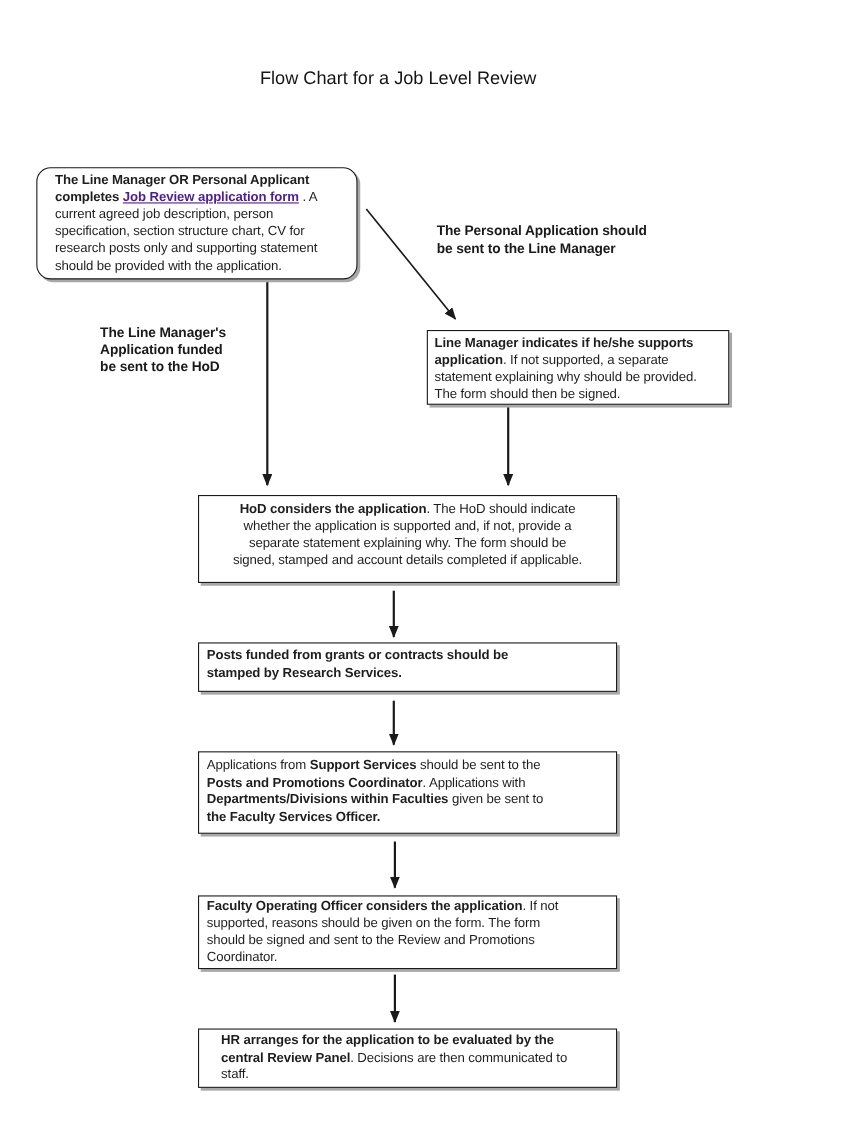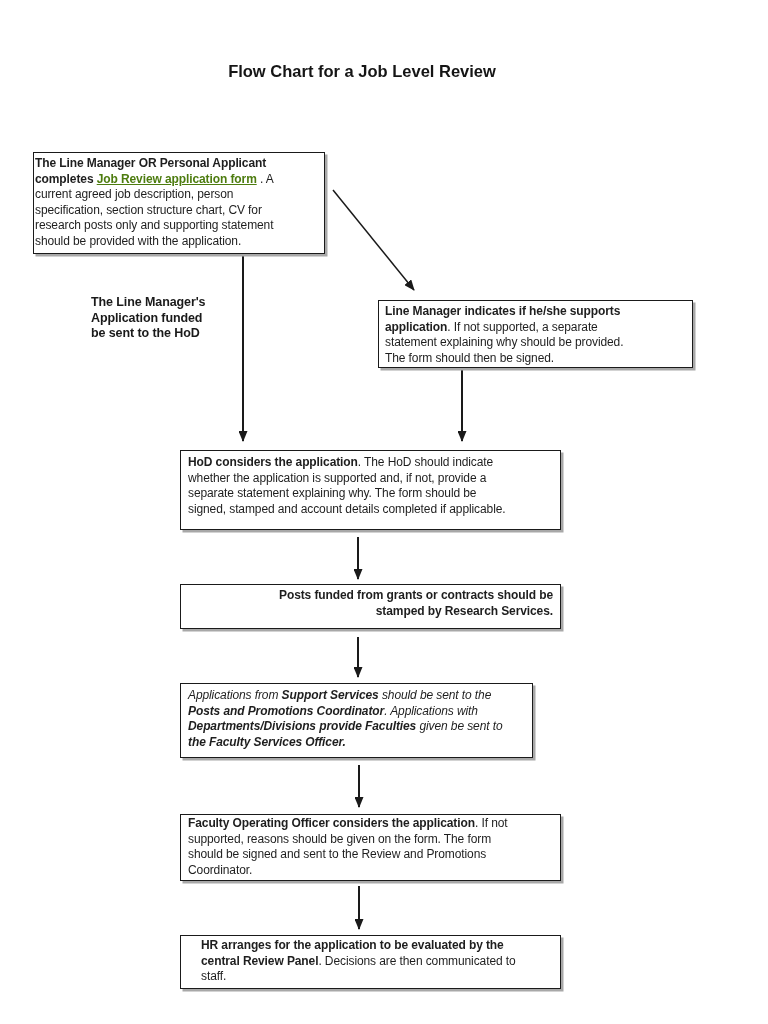--- a/index.html
+++ b/index.html
@@ -8,57 +8,57 @@
     background: #ffffff;
     font-family: "Liberation Sans", sans-serif;
     color: #1b1b1b;
     position: relative;
     overflow: hidden;
   }
   .page { position: absolute; left: 0; top: 0; width: 768px; height: 1024px; }
   .page-title {
     position: absolute; left: 0; top: 62px; width: 724px;
     margin: 0; text-align: center;
-    font-size: 16.5px; font-weight: bold; color: #151515;
+    font-size: 16.5px; font-weight: normal; color: #151515;
     letter-spacing: 0;
   }
   .connectors { position: absolute; left: 0; top: 0; width: 768px; height: 1024px; pointer-events: none; }
   .fc-box {
     position: absolute;
     background: #ffffff;
     border: 1.5px solid #1a1a1a;
     box-sizing: border-box;
     box-shadow: 2.5px 2.5px 0 #a8a8a8;
   }
   .fc-text {
     display: block;
     font-size: 12px; line-height: 15.5px;
     letter-spacing: -0.1px;
     white-space: pre-line;
     color: #1e1e1e;
   }
   .fc-text .bold { font-weight: bold; }
   .fc-text a.doc-link {
-    color: #4d7c0f;
+    color: #4c1d95;
     font-weight: bold;
     text-decoration: underline;
   }
   .fc-label {
     position: absolute;
     font-size: 12.5px; font-weight: bold; line-height: 15.5px;
     letter-spacing: -0.1px;
     white-space: pre-line;
     color: #1a1a1a;
   }
   
-  #box-applicant   { left: 33px;  top: 152px; width: 292px; height: 102px; padding: 3px 1px; }
-  #box-linemgr     { left: 378px; top: 300px; width: 315px; height: 68px;  padding: 3px 6px; }
-  #box-hod         { left: 180px; top: 450px; width: 381px; height: 80px;  padding: 4px 7px; }
-  #box-research    { left: 180px; top: 584px; width: 381px; height: 45px;  padding: 3px 7px; text-align: right; }
-  #box-routing     { left: 180px; top: 683px; width: 353px; height: 75px;  padding: 4px 7px; font-style: italic; }
+  #box-applicant   { left: 33px;  top: 152px; width: 292px; height: 102px; padding: 3px 16px; border-radius: 13px; }
+  #box-linemgr     { left: 388px; top: 300px; width: 275px; height: 68px;  padding: 3px 6px; }
+  #box-hod         { left: 180px; top: 450px; width: 381px; height: 80px;  padding: 4px 7px; text-align: center; }
+  #box-research    { left: 180px; top: 584px; width: 381px; height: 45px;  padding: 3px 7px; }
+  #box-routing     { left: 180px; top: 683px; width: 381px; height: 75px;  padding: 4px 7px; }
   #box-faculty     { left: 180px; top: 814px; width: 381px; height: 67px;  padding: 1px 7px; }
   #box-hr          { left: 180px; top: 935px; width: 381px; height: 54px;  padding: 2px 20px; }
   #label-personal  { left: 397px; top: 203px; }
   #label-linemgr   { left: 91px;  top: 295px; }
 </style>
 </head>
 <body>
 
 <div class="page">
 
@@ -72,20 +72,22 @@
     <line x1="243" y1="254" x2="243" y2="441" stroke="#1a1a1a" stroke-width="2" marker-end="url(#ah)"></line>
     <line x1="462" y1="369" x2="462" y2="441" stroke="#1a1a1a" stroke-width="2" marker-end="url(#ah)"></line>
     <line x1="358" y1="537" x2="358" y2="579" stroke="#1a1a1a" stroke-width="2" marker-end="url(#ah)"></line>
     <line x1="358" y1="637" x2="358" y2="677" stroke="#1a1a1a" stroke-width="2" marker-end="url(#ah)"></line>
     <line x1="359" y1="765" x2="359" y2="807" stroke="#1a1a1a" stroke-width="2" marker-end="url(#ah)"></line>
     <line x1="359" y1="886" x2="359" y2="929" stroke="#1a1a1a" stroke-width="2" marker-end="url(#ah)"></line>
   </svg>
 
   <h1 class="page-title">Flow Chart for a Job Level Review</h1>
 
+  <div class="fc-label" id="label-personal">The Personal Application should
+be sent to the Line Manager</div>
 
   <div class="fc-label" id="label-linemgr">The Line Manager's
 Application funded
 be sent to the HoD</div>
 
   <div class="fc-box" id="box-applicant">
     <span class="fc-text"><span class="bold">The Line Manager OR Personal Applicant
 completes </span><a class="bold doc-link" href="#">Job Review application form</a><span> . A
 current agreed job description, person
 specification, section structure chart, CV for
@@ -108,21 +110,21 @@
   </div>
 
   <div class="fc-box" id="box-research">
     <span class="fc-text"><span class="bold">Posts funded from grants or contracts should be
 stamped by Research Services.</span></span>
   </div>
 
   <div class="fc-box" id="box-routing">
     <span class="fc-text"><span>Applications from </span><span class="bold">Support Services</span><span> should be sent to the
 </span><span class="bold">Posts and Promotions Coordinator</span><span>. Applications with
-</span><span class="bold">Departments/Divisions provide Faculties</span><span> given be sent to
+</span><span class="bold">Departments/Divisions within Faculties</span><span> given be sent to
 </span><span class="bold">the Faculty Services Officer.</span></span>
   </div>
 
   <div class="fc-box" id="box-faculty">
     <span class="fc-text"><span class="bold">Faculty Operating Officer considers the application</span><span>. If not
 supported, reasons should be given on the form. The form
 should be signed and sent to the Review and Promotions
 Coordinator.</span></span>
   </div>
 

